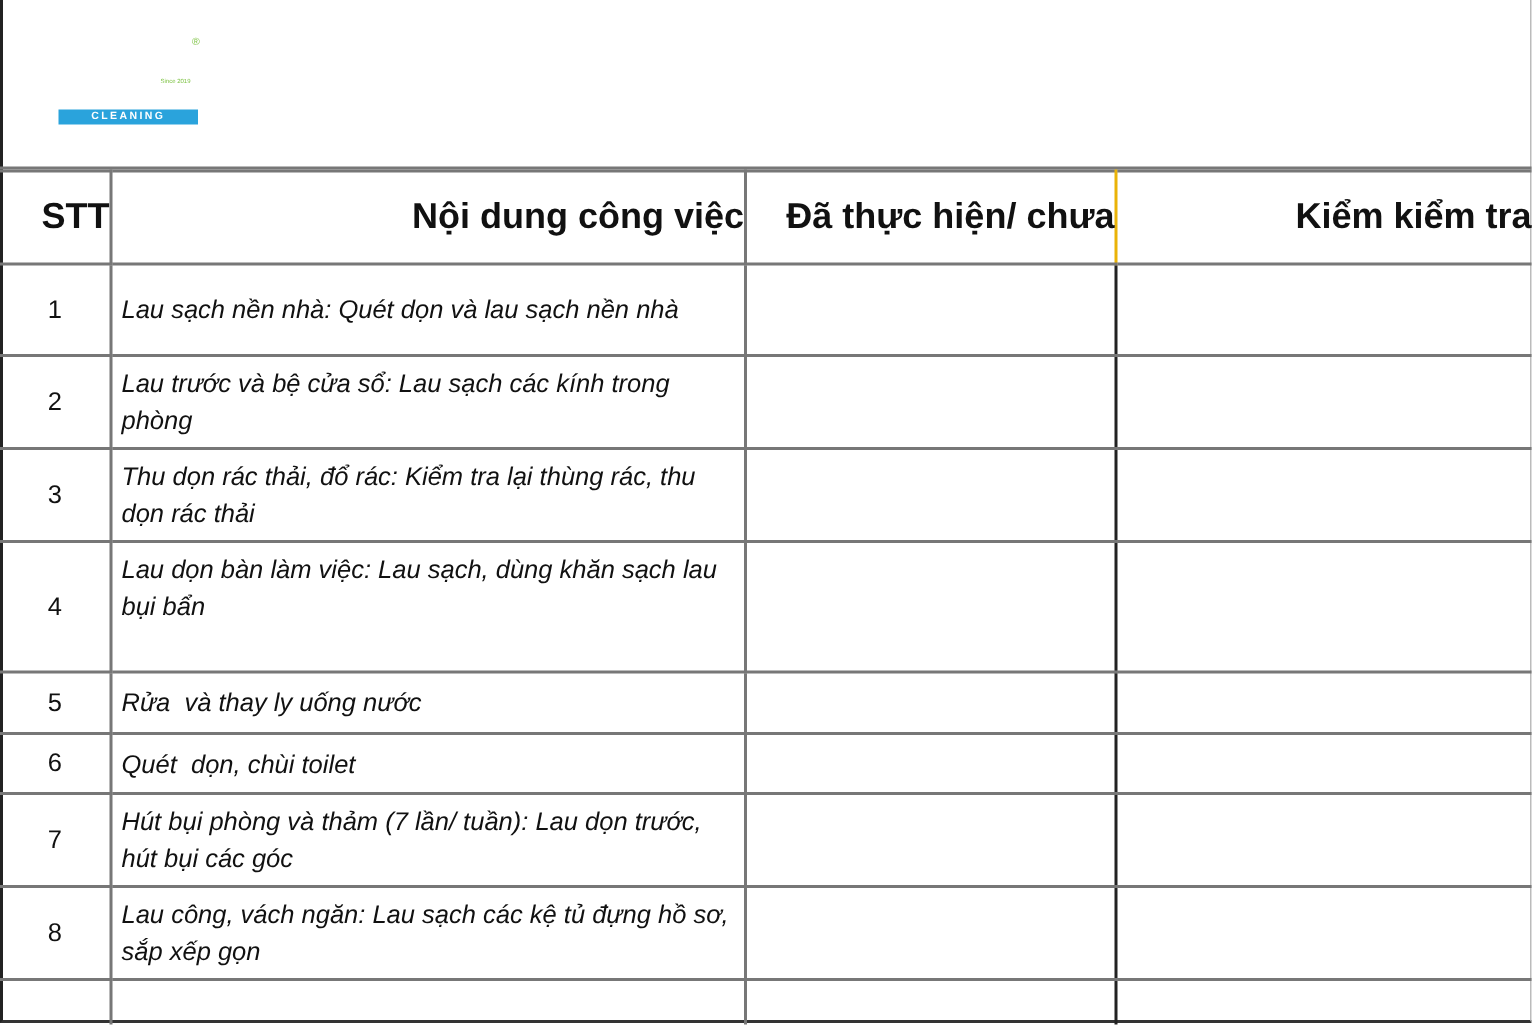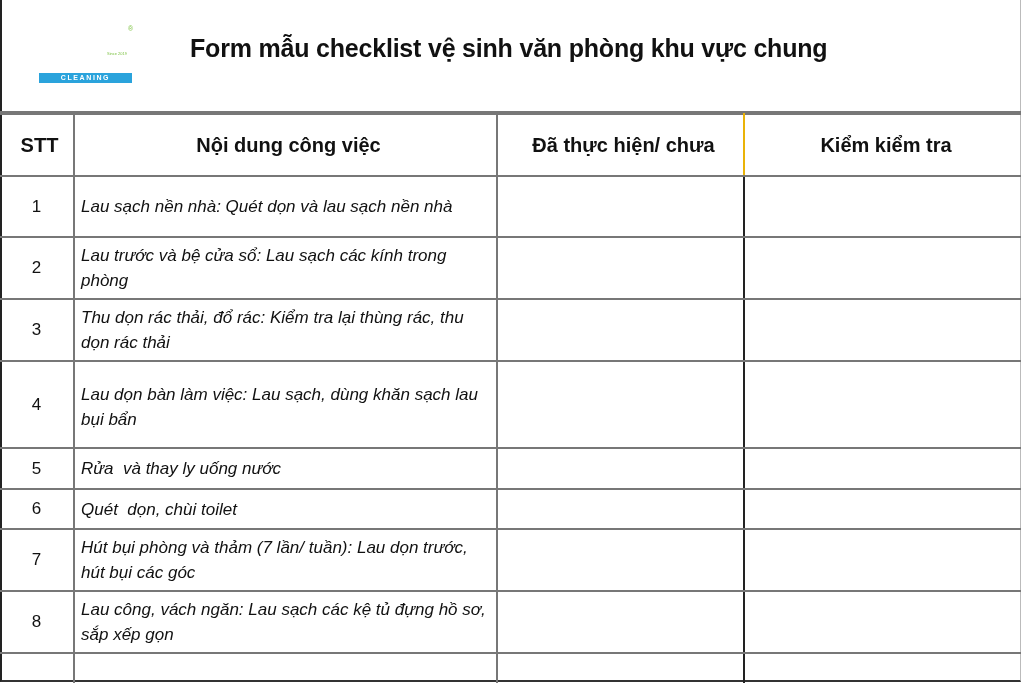--- a/index.html
+++ b/index.html
@@ -13,39 +13,38 @@
                font-size:40px; letter-spacing:-1px; color:#7dc243; line-height:48px; }
   .logo .reg { position:absolute; left:92px; top:-2px; font-size:7px; color:#7dc243; }
   .logo .since { position:absolute; left:71px; top:24px; font-size:4px; color:#7dc243; }
   .logo .bar { position:absolute; left:3px; top:46px; width:93px; height:10px; background:#2aa3dc; color:#fff;
                font-size:7px; font-weight:bold; letter-spacing:1.6px; text-align:center; line-height:10px; }
   .title { position:absolute; left:190px; top:34px; font-size:25px; font-weight:bold; white-space:nowrap; letter-spacing:-0.2px; }
   table { position:absolute; left:0; top:113px; width:1021px; border-collapse:collapse; table-layout:fixed; }
   td, th { border:2px solid #777; padding:0; font-size:17px; vertical-align:middle; box-sizing:border-box; }
   tr > :first-child { border-left:none; }
   tr > :last-child { border-right:none; }
-  th { font-weight:bold; font-size:20px; text-align:center; padding-left:6px; height:62px; }
+  th { font-weight:bold; font-size:24px; text-align:right; padding-left:6px; height:62px; }
   td.stt { text-align:center; }
   td.task { padding:0 6px; line-height:25px;font-style:italic; }
   td.col-done { border-right:2px solid #222; }
   th.col-done-h { border-right:2px solid #eab308; }
   tbody tr:last-child td { border-bottom:none; }
 </style>
 </head>
 <body>
 
 <div class="frame"></div>
 
 <div class="header">
   <div class="logo">
     <span class="reg">®</span>
     <span class="since">Since 2019</span>
     <div class="bar">CLEANING SERVICE</div>
   </div>
-  <div class="title">Form mẫu checklist vệ sinh văn phòng khu vực chung</div>
 </div>
 
 <table>
   <colgroup>
     <col style="width:74px">
     <col style="width:423px">
     <col style="width:247px">
     <col style="width:277px">
   </colgroup>
   <thead>
@@ -70,21 +69,21 @@
       <td></td>
     </tr>
     <tr style="height:62px">
       <td class="stt">3</td>
       <td class="task">Thu dọn rác thải, đổ rác: Kiểm tra lại thùng rác, thu dọn rác thải</td>
       <td class="col-done"></td>
       <td></td>
     </tr>
     <tr style="height:87px">
       <td class="stt">4</td>
-      <td class="task" style="vertical-align:top;padding-top:20px">Lau dọn bàn làm việc: Lau sạch, dùng khăn sạch lau bụi bẩn</td>
+      <td class="task" style="vertical-align:top;padding-top:5px">Lau dọn bàn làm việc: Lau sạch, dùng khăn sạch lau bụi bẩn</td>
       <td class="col-done"></td>
       <td></td>
     </tr>
     <tr style="height:41px">
       <td class="stt">5</td>
       <td class="task" style="white-space:pre">Rửa  và thay ly uống nước</td>
       <td class="col-done"></td>
       <td></td>
     </tr>
     <tr style="height:40px">

